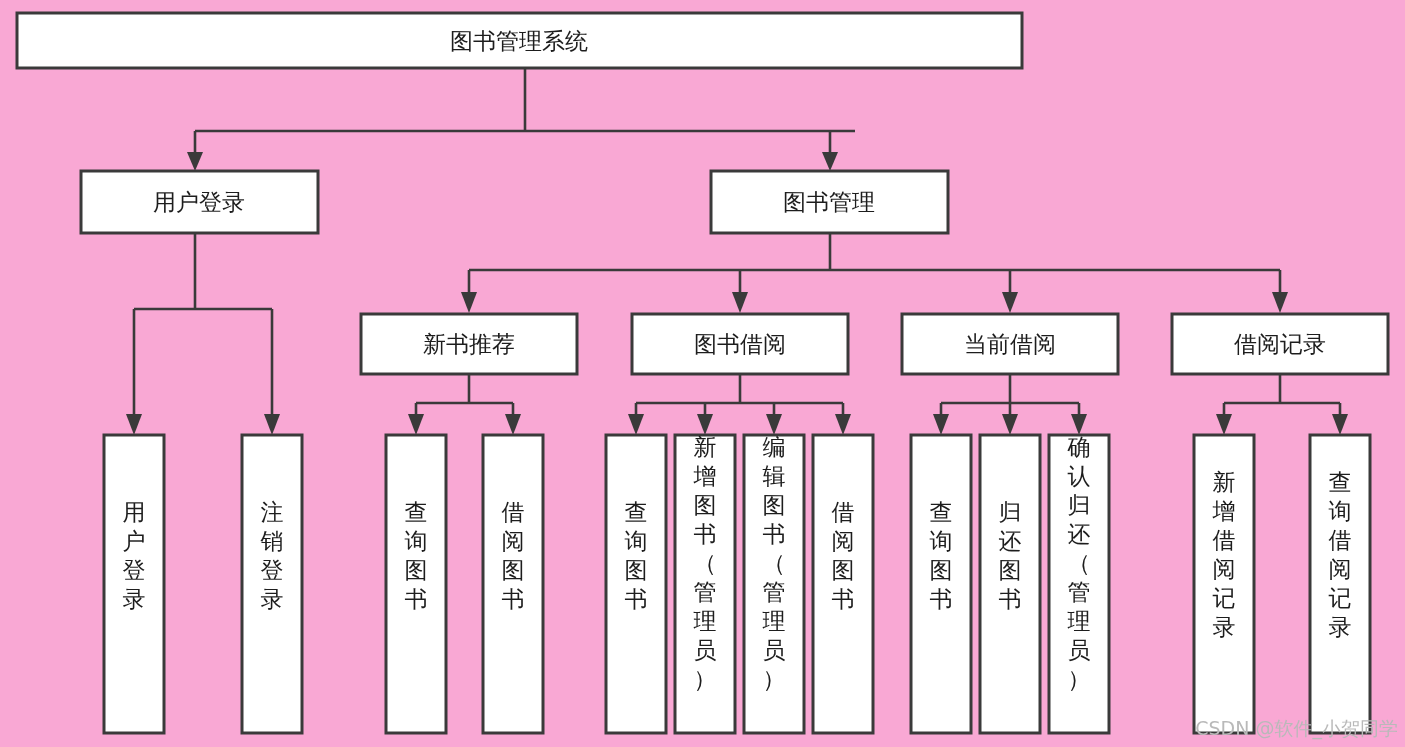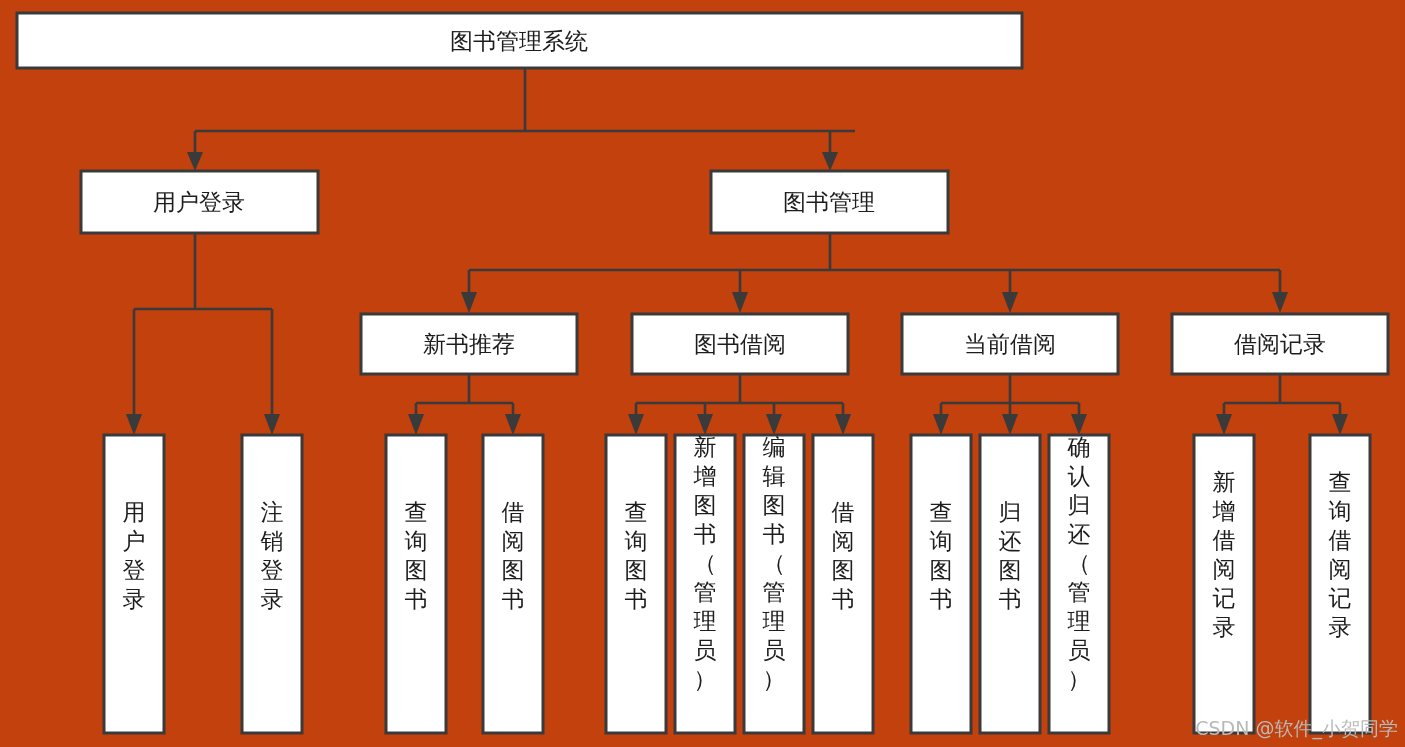--- a/index.html
+++ b/index.html
@@ -7,21 +7,21 @@
     padding: 0;
     background: #ffffff;
   }
   body {
     font-family: "DejaVu Sans", "Liberation Sans", sans-serif;
   }
   #diagram-root {
     position: relative;
     width: 1405px;
     height: 747px;
-    background: #c2410c;
+    background: #f9a8d4;
     overflow: hidden;
   }
   svg.diagram-canvas {
     position: absolute;
     left: 0;
     top: 0;
     width: 1405px;
     height: 747px;
     display: block;
   }

